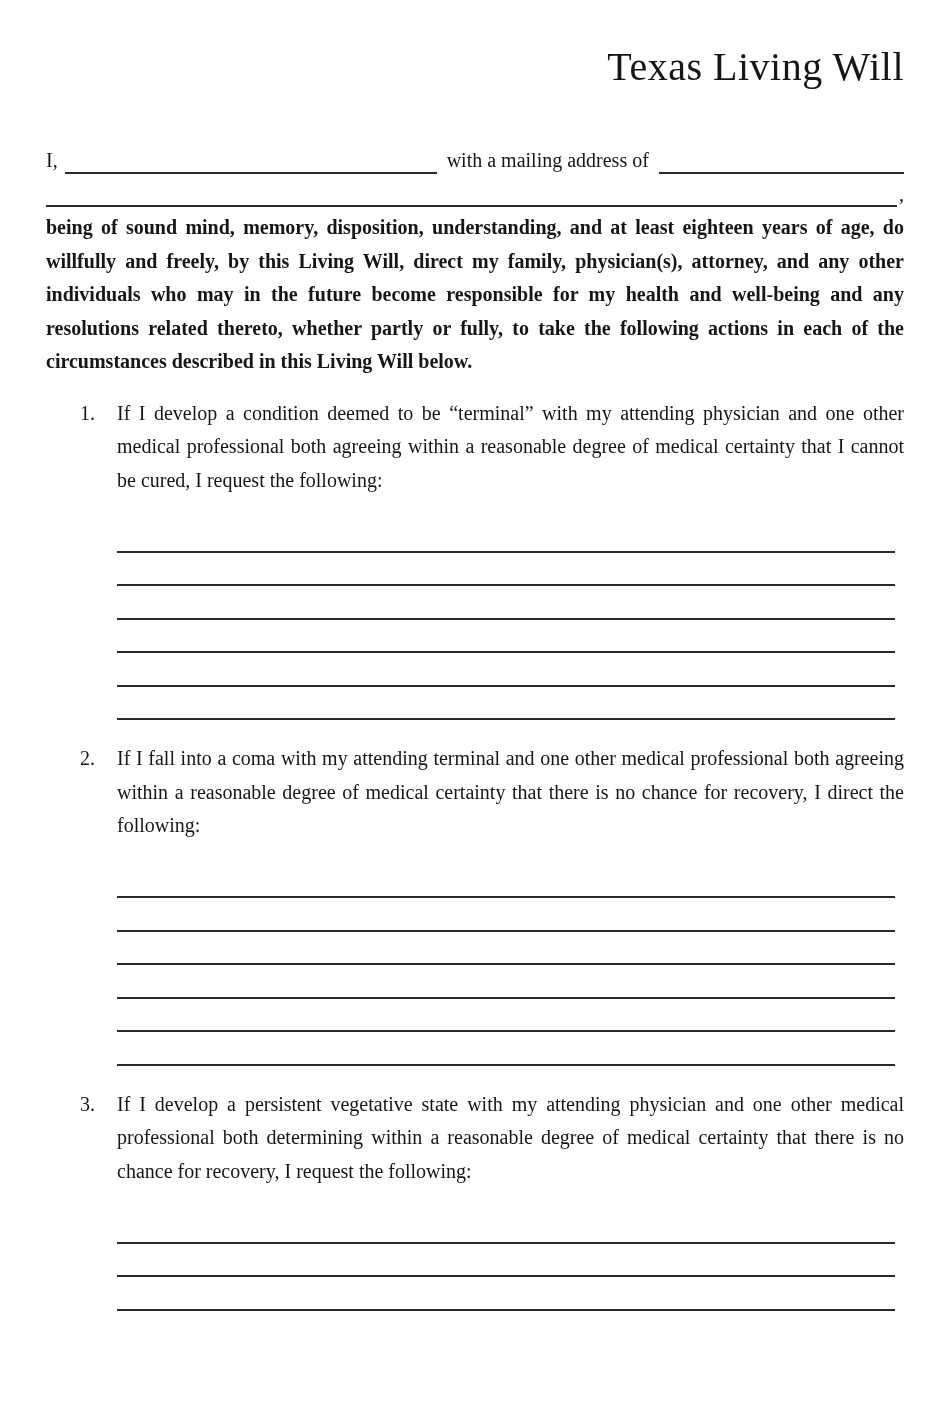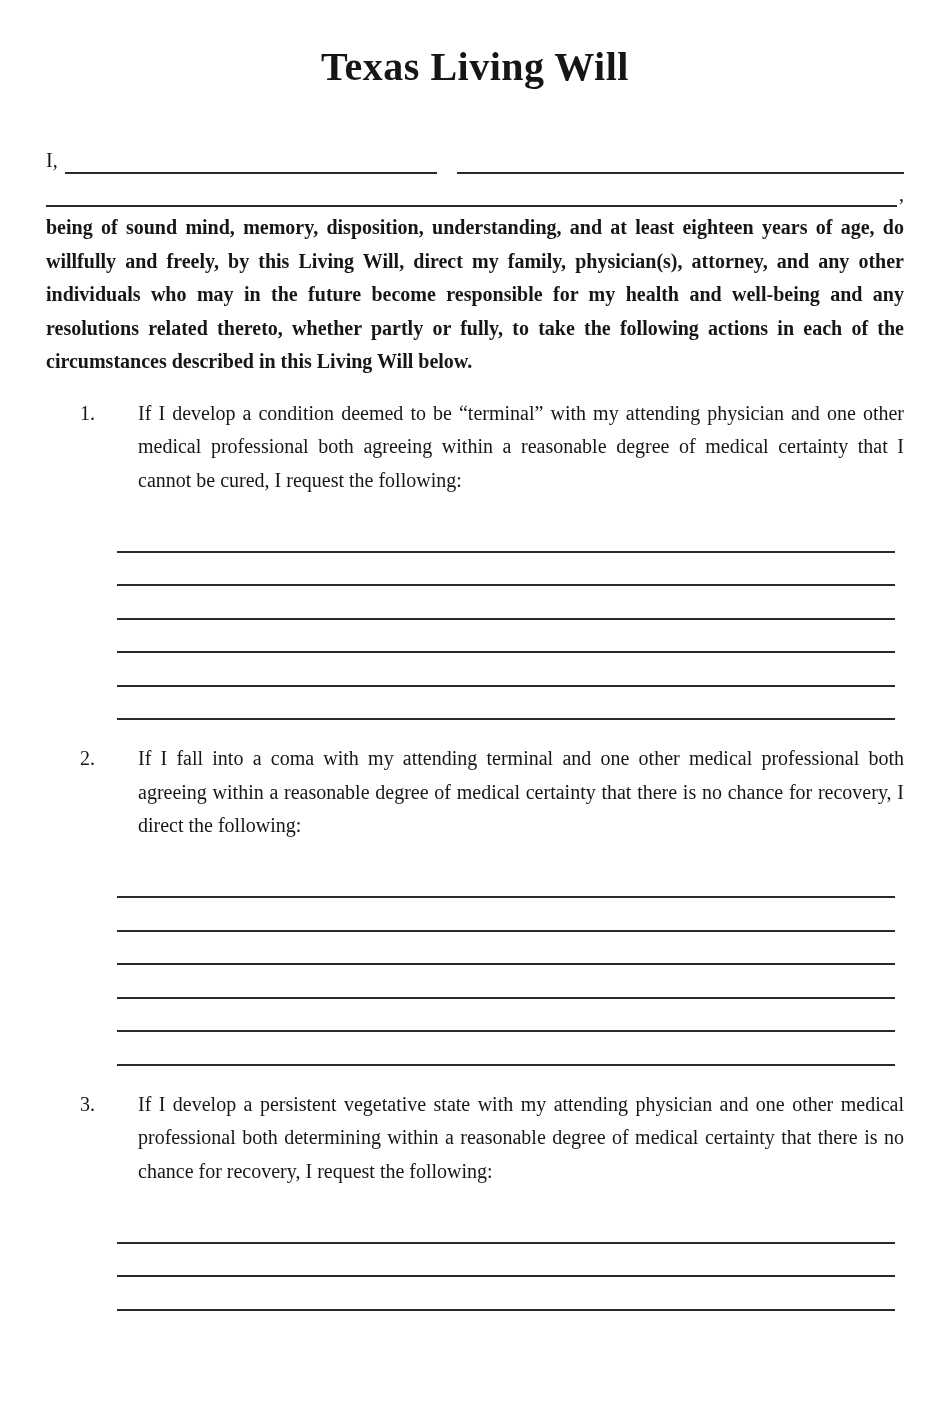--- a/index.html
+++ b/index.html
@@ -12,22 +12,22 @@
   }
   .page {
     box-sizing: border-box;
     width: 950px; height: 1420px;
     padding: 0 46px;
   }
   .title {
     margin: 44px 0 0 0;
     font-size: 40px;
     line-height: 46px;
-    font-weight: bold;
-    text-align: center;
+    font-weight: normal;
+    text-align: right;
     letter-spacing: 0.5px;
   }
   .intro {
     margin-top: 54px;
     font-size: 20px;
     line-height: 33.5px;
   }
   .fill-row {
     display: flex;
     align-items: flex-end;
@@ -53,21 +53,20 @@
     font-size: 20px;
     line-height: 33.5px;
   }
   .item-num {
     flex: 0 0 37px;
     margin-left: 34px;
   }
   .item-text {
     flex: 1 1 auto;
     text-align: justify;
-    margin-left: 21px;
   }
   .blanks {
     margin-top: 22px;
     margin-left: 71px;
     margin-right: 9px;
   }
   .blank-line {
     box-sizing: border-box;
     height: 33.5px;
     border-bottom: 2px solid #2b2b2b;
@@ -77,20 +76,21 @@
 <body>
 
 <div class="page">
 
   <h1 class="title">Texas Living Will</h1>
 
   <div class="intro">
     <div class="fill-row">
       <span class="lbl">I,</span>
       <span class="blank name-blank"></span>
+      <span class="lbl">with a mailing address of</span>
       <span class="blank address-blank"></span>
     </div>
     <div class="fill-row">
       <span class="blank address-blank2"></span>
       <span class="lbl">,</span>
     </div>
     <div class="intro-paragraph">being of sound mind, memory, disposition, understanding, and at least eighteen years of age, do willfully and freely, by this Living Will, direct my family, physician(s), attorney, and any other individuals who may in the future become responsible for my health and well-being and any resolutions related thereto, whether partly or fully, to take the following actions in each of the circumstances described in this Living Will below.</div>
   </div>
 
   <div class="items" id="items-container">

